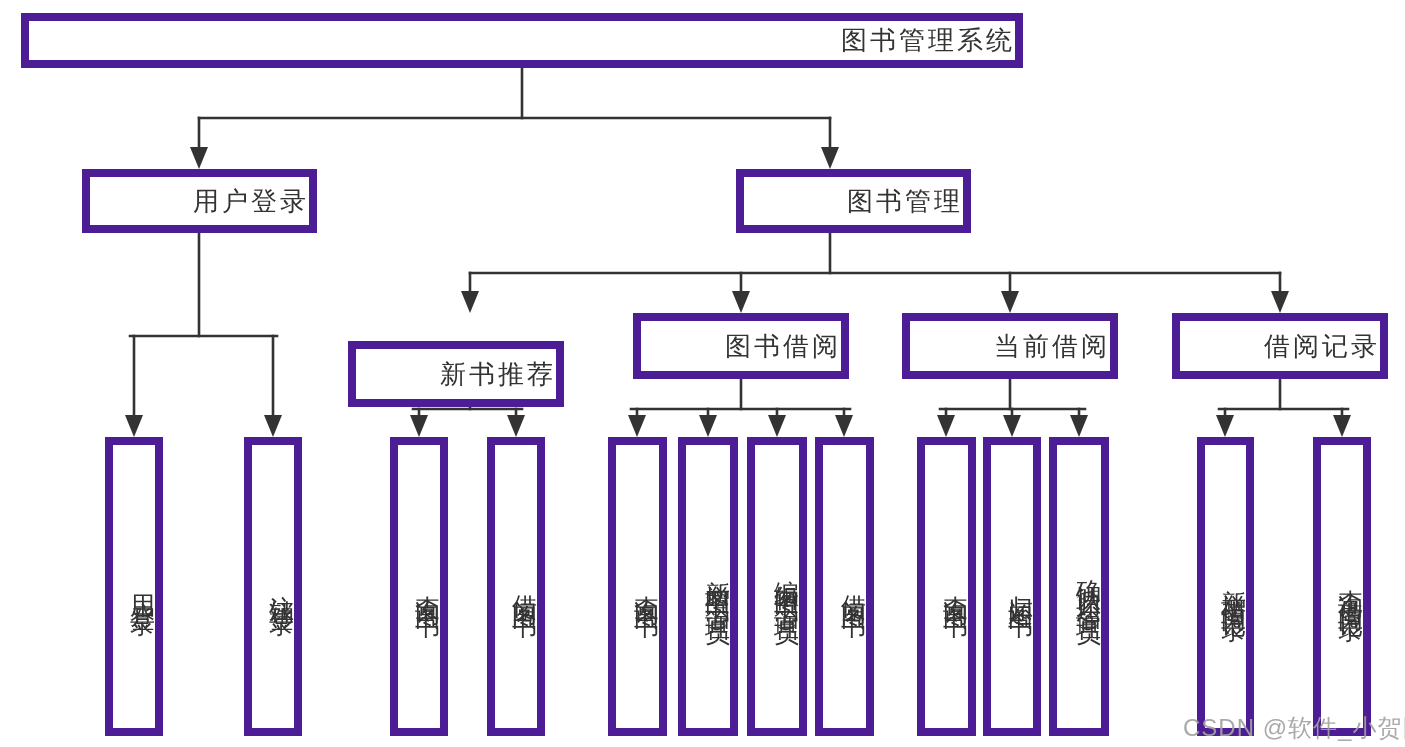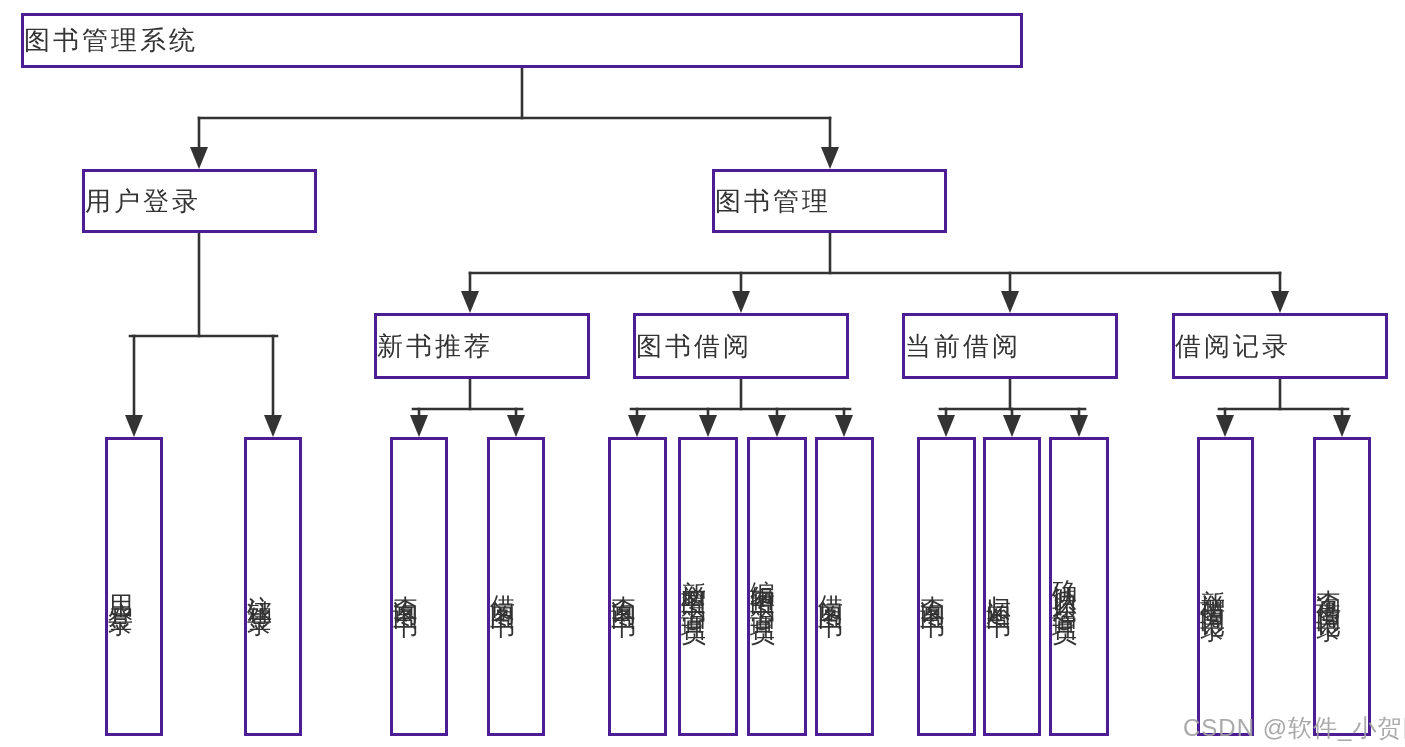--- a/index.html
+++ b/index.html
@@ -26,26 +26,26 @@
     stroke: #333333;
     stroke-width: 2.6;
     stroke-linecap: square;
   }
   .connectors polygon {
     fill: #333333;
   }
   .node {
     position: absolute;
     box-sizing: border-box;
-    border: 3px solid #4c1d95;
+    border: 8px solid #4c1d95;
     background: #ffffff;
     color: #333333;
     display: flex;
     align-items: center;
-    justify-content: flex-start;
+    justify-content: flex-end;
     z-index: 2;
   }
   .hlabel {
     font-size: 26px;
     letter-spacing: 3px;
     white-space: nowrap;
   }
   .root-box   { left: 21px;  top: 13px;  width: 1002px; height: 55px; }
   .lvl2       { top: 169px; height: 64px; width: 235px; }
   .lvl3       { top: 313px; height: 66px; width: 216px; }
@@ -140,25 +140,25 @@
     <polygon points="1333,415 1351,415 1342,437"></polygon>
   </svg>
 
   <div class="node root-box">
     <span class="hlabel">图书管理系统</span>
   </div>
 
   <div class="node lvl2" style="left:82px;">
     <span class="hlabel">用户登录</span>
   </div>
-  <div class="node lvl2" style="left:712px;">
+  <div class="node lvl2" style="left:736px;">
     <span class="hlabel">图书管理</span>
   </div>
 
-  <div class="node lvl3" style="left:374px;">
+  <div class="node lvl3" style="left:348px;margin-top:28px;">
     <span class="hlabel">新书推荐</span>
   </div>
   <div class="node lvl3" style="left:633px;">
     <span class="hlabel">图书借阅</span>
   </div>
   <div class="node lvl3" style="left:902px;">
     <span class="hlabel">当前借阅</span>
   </div>
   <div class="node lvl3" style="left:1172px;font-family:Liberation Serif, serif;">
     <span class="hlabel">借阅记录</span>

